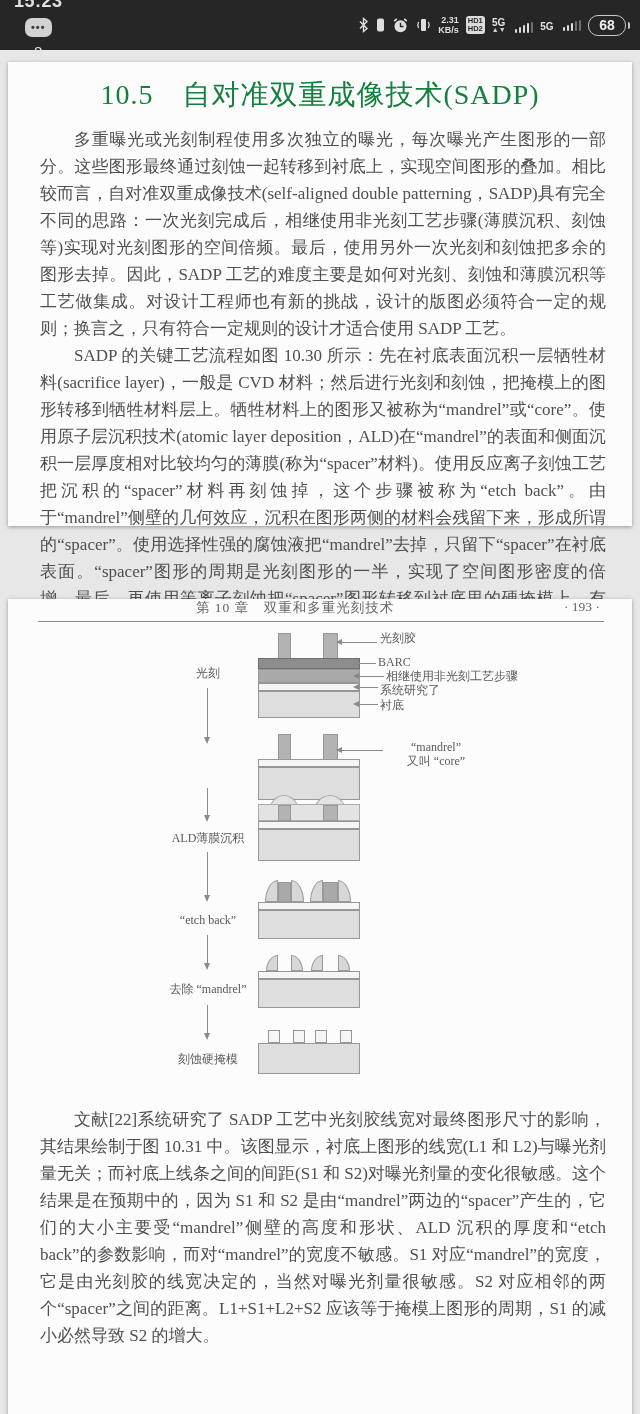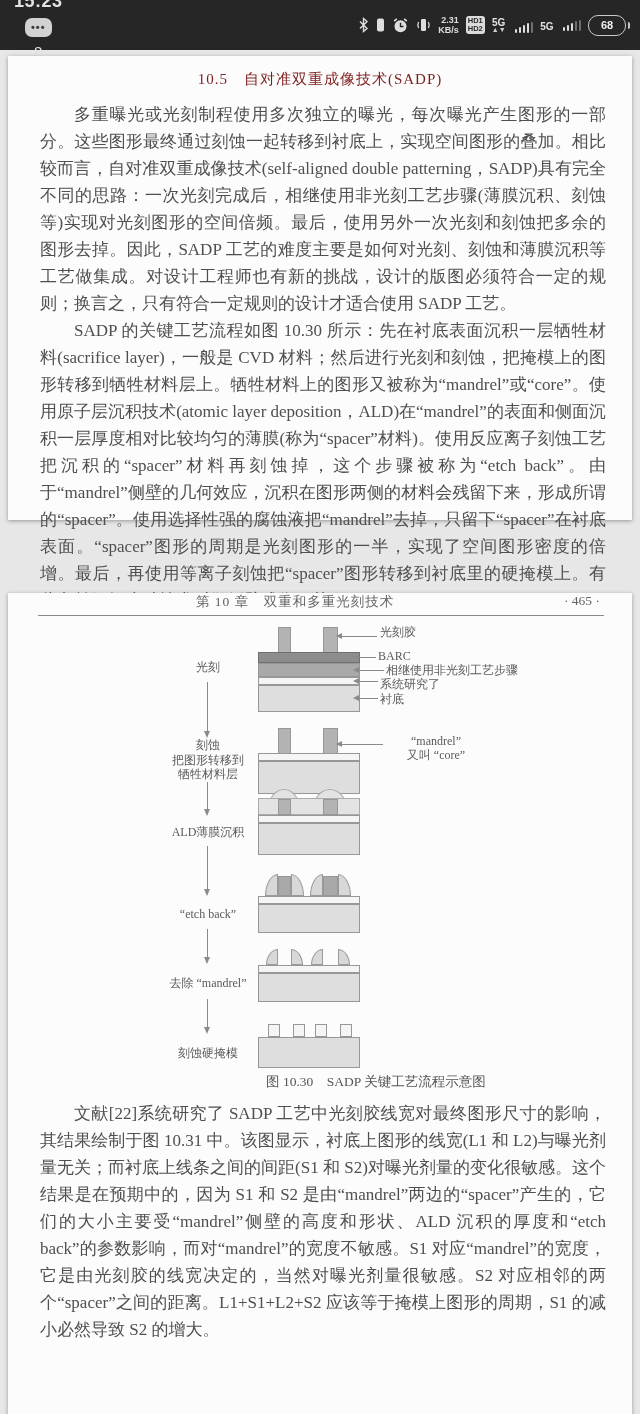--- a/index.html
+++ b/index.html
@@ -25,31 +25,31 @@
   .sb-sim{display:flex;align-items:flex-end;gap:9px;}
   .sb-sim .simtop{display:flex;flex-direction:column;align-items:center;line-height:9px;}
   .sb-sim .simlabel{font-size:10px;font-weight:700;}
   .sb-sim .updown{font-size:7px;line-height:6px;color:#cfcfcf;}
   .bars{display:inline-flex;align-items:flex-end;gap:1.5px;}
   .bars i{display:block;width:2.5px;background:#dedede;border-radius:1px;}
   .bars i.dim{background:#6f6f6f;}
   .b1{height:4px;}.b2{height:6px;}.b3{height:8px;}.b4{height:10px;}.b5{height:11px;}
   .sb-batt{display:inline-flex;align-items:center;justify-content:center;
            width:36px;height:19px;border:1.5px solid #c9c9c9;border-radius:10px;
-           font-size:11px;font-weight:700;color:#efefef;position:relative;}
+           font-size:14px;font-weight:700;color:#efefef;position:relative;}
   .sb-batt::after{content:'';position:absolute;right:-5px;width:2.5px;height:7px;
            background:#c9c9c9;border-radius:0 2px 2px 0;}
   
   .page-card{background:#fcfcfc;margin:0 8px;box-shadow:0 1px 4px rgba(0,0,0,.35);
              box-sizing:border-box;position:relative;}
   .card1{margin-top:6px;height:464px;}
   .gap{height:13px;}
   .card2{height:870px;}
-  .doc-title{margin:6px;padding-top:14px;text-align:center;font-size:15px;
-             font-weight:400;color:#7f1d1d;letter-spacing:1px;}
+  .doc-title{margin:12px;padding-top:14px;text-align:center;font-size:28px;
+             font-weight:400;color:#15803d;letter-spacing:1px;}
   .para{margin:0;padding:0 26px 0 32px;font-size:17px;line-height:27px;
         color:#4f4f4f;text-align:justify;text-indent:2em;}
   .card1 .para:first-of-type{margin-top:12px;font-family:Liberation Serif, serif;}
   
   .pghead{position:relative;margin:60px 28px 0 30px;height:19px;font-size:13.5px;color:#636363;}
   .pghead .chapter{display:block;text-align:center;padding-right:52px;letter-spacing:1px;}
   .pghead .pageno{position:absolute;right:4px;top:0;}
   .rule{border:none;border-top:1.2px solid #8a8a8a;margin:3px 28px 0 30px;}
   
   #fig{position:relative;height:478px;margin-top:6px;font-size:12px;color:#5a5a5a;}
@@ -154,30 +154,27 @@
   <h1 class="doc-title">10.5　自对准双重成像技术(SADP)</h1>
   <p class="para">多重曝光或光刻制程使用多次独立的曝光，每次曝光产生图形的一部分。这些图形最终通过刻蚀一起转移到衬底上，实现空间图形的叠加。相比较而言，自对准双重成像技术(self-aligned double patterning，SADP)具有完全不同的思路：一次光刻完成后，相继使用非光刻工艺步骤(薄膜沉积、刻蚀等)实现对光刻图形的空间倍频。最后，使用另外一次光刻和刻蚀把多余的图形去掉。因此，SADP 工艺的难度主要是如何对光刻、刻蚀和薄膜沉积等工艺做集成。对设计工程师也有新的挑战，设计的版图必须符合一定的规则；换言之，只有符合一定规则的设计才适合使用 SADP 工艺。</p>
   <p class="para">SADP 的关键工艺流程如图 10.30 所示：先在衬底表面沉积一层牺牲材料(sacrifice layer)，一般是 CVD 材料；然后进行光刻和刻蚀，把掩模上的图形转移到牺牲材料层上。牺牲材料上的图形又被称为“mandrel”或“core”。使用原子层沉积技术(atomic layer deposition，ALD)在“mandrel”的表面和侧面沉积一层厚度相对比较均匀的薄膜(称为“spacer”材料)。使用反应离子刻蚀工艺把沉积的“spacer”材料再刻蚀掉，这个步骤被称为“etch back”。由于“mandrel”侧壁的几何效应，沉积在图形两侧的材料会残留下来，形成所谓的“spacer”。使用选择性强的腐蚀液把“mandrel”去掉，只留下“spacer”在衬底表面。“spacer”图形的周期是光刻图形的一半，实现了空间图形密度的倍增。最后，再使用等离子刻蚀把“spacer”图形转移到衬底里的硬掩模上。有些文献又把这种技术叫做侧壁成像工艺(sidewall imaging process，SIP)。</p>
 </div>
 
 <div class="gap"></div>
 
 <div class="page-card card2">
   <div class="pghead">
     <span class="chapter">第 10 章　双重和多重光刻技术</span>
-    <span class="pageno">· 465 ·</span>
+    <span class="pageno">· 193 ·</span>
   </div>
   <hr class="rule">
 
   <div id="fig">
 
     <div class="steplabel" style="top:38px">光刻</div>
-    <div class="steplabel" style="top:116px">刻蚀
-把图形转移到
-牺牲材料层</div>
     <div class="steplabel" style="top:203px">ALD薄膜沉积</div>
     <div class="steplabel" style="top:285px">“etch back”</div>
     <div class="steplabel" style="top:354px">去除 “mandrel”</div>
     <div class="steplabel" style="top:424px">刻蚀硬掩模</div>
 
     <div class="varrow" style="left:199px;top:60px;height:50px"></div>
     <div class="varrow" style="left:199px;top:160px;height:28px"></div>
     <div class="varrow" style="left:199px;top:224px;height:44px"></div>
     <div class="varrow" style="left:199px;top:307px;height:29px"></div>
     <div class="varrow" style="left:199px;top:377px;height:29px"></div>
@@ -231,17 +228,16 @@
     <div class="shape spc tr" style="left:330px;top:327px;width:12px;height:16px"></div>
     <div class="shape hmask" style="left:250px;top:343px;width:102px;height:8px"></div>
     <div class="shape subs" style="left:250px;top:351px;width:102px;height:29px"></div>
 
     <div class="shape hmask" style="left:260px;top:402px;width:12px;height:13px"></div>
     <div class="shape hmask" style="left:285px;top:402px;width:12px;height:13px"></div>
     <div class="shape hmask" style="left:307px;top:402px;width:12px;height:13px"></div>
     <div class="shape hmask" style="left:332px;top:402px;width:12px;height:13px"></div>
     <div class="shape subs" style="left:250px;top:415px;width:102px;height:31px"></div>
 
-    <div class="figcap">图 10.30　SADP 关键工艺流程示意图</div>
   </div>
 
   <p class="para">文献[22]系统研究了 SADP 工艺中光刻胶线宽对最终图形尺寸的影响，其结果绘制于图 10.31 中。该图显示，衬底上图形的线宽(L1 和 L2)与曝光剂量无关；而衬底上线条之间的间距(S1 和 S2)对曝光剂量的变化很敏感。这个结果是在预期中的，因为 S1 和 S2 是由“mandrel”两边的“spacer”产生的，它们的大小主要受“mandrel”侧壁的高度和形状、ALD 沉积的厚度和“etch back”的参数影响，而对“mandrel”的宽度不敏感。S1 对应“mandrel”的宽度，它是由光刻胶的线宽决定的，当然对曝光剂量很敏感。S2 对应相邻的两个“spacer”之间的距离。L1+S1+L2+S2 应该等于掩模上图形的周期，S1 的减小必然导致 S2 的增大。</p>
 </div>
 
 </body></html>

